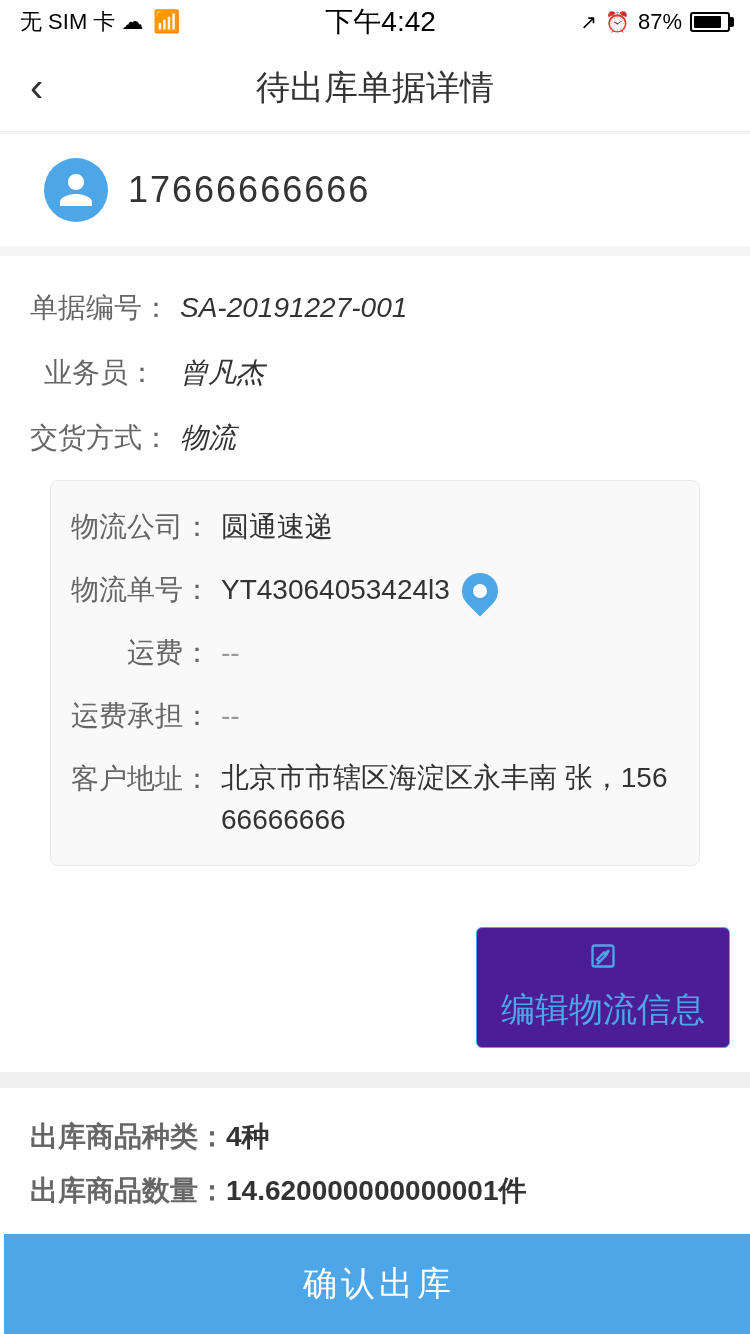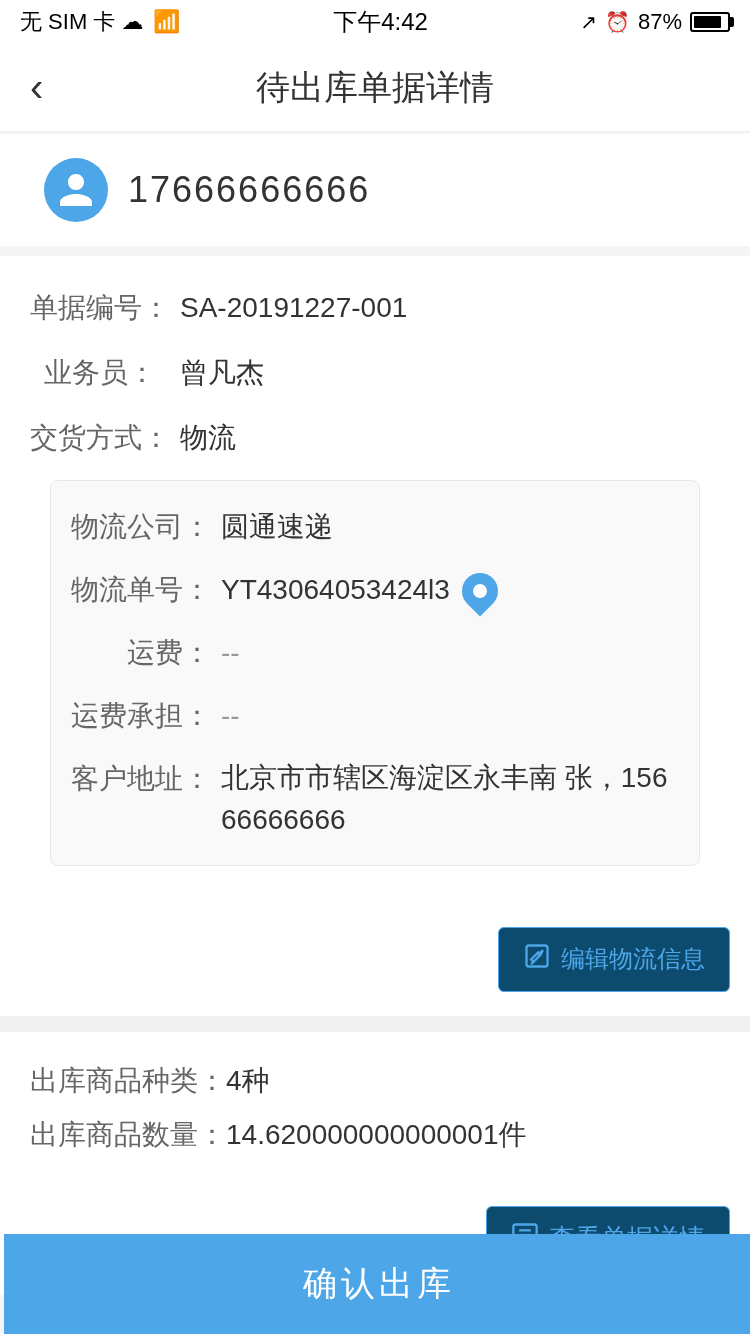--- a/index.html
+++ b/index.html
@@ -27,21 +27,21 @@
       font-size: 24px;
       color: #000;
       gap: 48px;
     }
     .status-left {
       display: flex;
       align-items: center;
       gap: 10px;
     }
     .status-center {
-      font-size: 24px;
+      font-size: 28px;
       font-weight: 500;
     }
     .status-right {
       display: flex;
       align-items: center;
       gap: 8px;
       font-size: 24px;
     }
     .battery-icon {
       width: 40px;
@@ -158,20 +158,21 @@
       font-size: 28px;
       min-width: 140px;
       text-align: center;
       flex-shrink: 0;
     }
     .info-value {
       color: #333;
       font-size: 28px;
       flex: 1;
       margin-left: 10px;
+      font-style: italic;
     }
 
     
     .logistics-card {
       background: #f9f9f9;
       border: 1px solid #e8e8e8;
       border-radius: 8px;
       margin: 20px 20px 11px 20px;
       padding: 24px 20px;
     }
@@ -238,42 +239,44 @@
       display: flex;
       justify-content: flex-end;
       padding: 20px 20px 24px 20px;
       background: #fff;
     }
     .edit-btn {
       border: 1px solid #4da6e8;
       border-radius: 6px;
       padding: 14px 24px;
       color: #4da6e8;
-      font-size: 24px;
+      font-size: 34px;
       display: flex;
       align-items: center;
       gap: 10px;
       cursor: pointer;
-      background: #0c4a6e;
+      background: #4c1d95;
+      flex-direction: column;
     }
 
     
     .section-separator {
       height: 16px;
       background: #f0f0f0;
     }
 
     
     .goods-section {
       background: #fff;
       padding: 30px 30px 20px 30px;
     }
     .goods-row {
       display: flex;
       margin-bottom: 16px;
+      font-weight: bold;
     }
     .goods-label {
       color: #666;
       font-size: 28px;
       min-width: 160px;
     }
     .goods-value {
       color: #333;
       font-size: 28px;
     }

